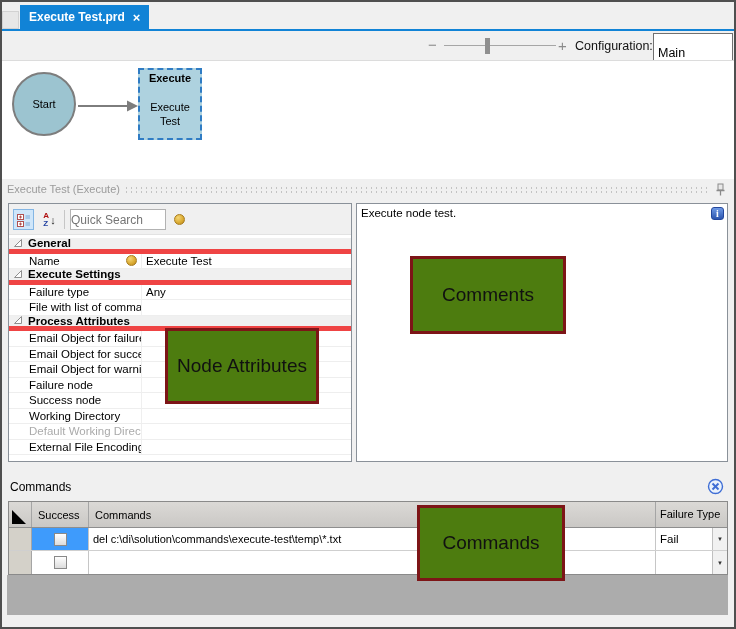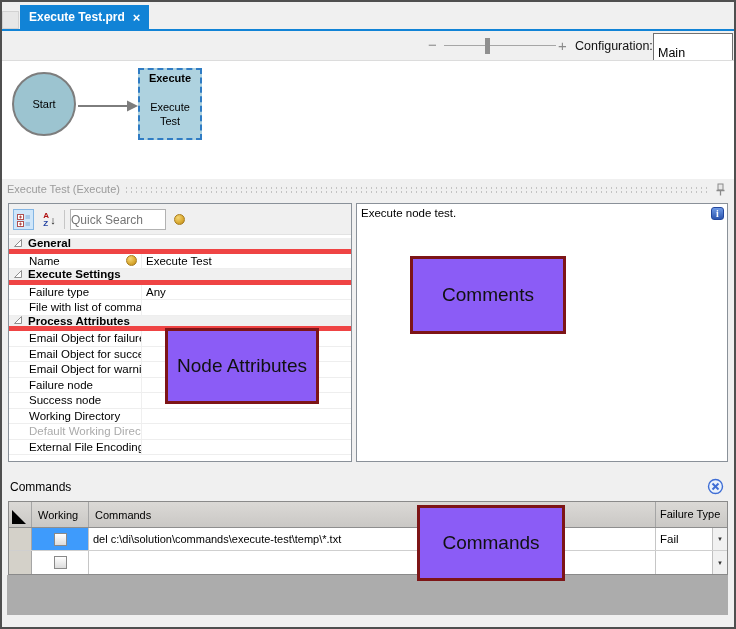--- a/index.html
+++ b/index.html
@@ -86,21 +86,21 @@
   .cell-chk.sel{background:#3e9bfc;}
   .checkbox{width:13px;height:13px;border:1px solid #898989;background:linear-gradient(#ffffff,#dcdcdc);}
   .cell-cmd{flex:1;display:flex;align-items:center;padding-left:4px;font-size:11px;border-right:1px solid #c6c6c6;
        white-space:nowrap;overflow:hidden;}
   .cell-fail{flex:0 0 71px;display:flex;align-items:stretch;justify-content:center;}
   .fail-text{flex:1;display:flex;align-items:center;padding-left:4px;font-size:11.5px;}
   .dd-btn{flex:0 0 15px;background:#f1f1f1;border-left:1px solid #c0c0c0;display:flex;align-items:center;justify-content:center;
        font-size:6px;color:#333;}
   .bottom-gray{position:absolute;left:5px;top:573px;width:721px;height:40px;background:#acacac;}
   
-  .anno{position:absolute;background:#8b5cf6;border:3px solid #7d1517;display:flex;align-items:center;justify-content:center;
+  .anno{position:absolute;background:#4d7c0f;border:3px solid #7d1517;display:flex;align-items:center;justify-content:center;
        font-size:19px;color:#111;z-index:20;}
   .anno-node{left:163px;top:326px;width:154px;height:76px;}
   .anno-comments{left:408px;top:254px;width:156px;height:78px;}
   .anno-commands{left:415px;top:503px;width:148px;height:76px;}
 </style>
 </head>
 <body>
 
 <div class="window">
 
@@ -248,21 +248,21 @@
     <circle cx="8.5" cy="8.5" r="7" fill="#eaf2fc" stroke="#3f6ed5" stroke-width="1.4"></circle>
     <line x1="5.5" y1="5.5" x2="11.5" y2="11.5" stroke="#3f6ed5" stroke-width="2"></line>
     <line x1="11.5" y1="5.5" x2="5.5" y2="11.5" stroke="#3f6ed5" stroke-width="2"></line>
   </svg>
 
   <div class="cmd-table">
     <div class="cmd-hrow">
       <div class="cmd-hcell hc-corner">
         <div class="corner-tri"></div>
       </div>
-      <div class="cmd-hcell hc-disabled">Working</div>
+      <div class="cmd-hcell hc-disabled">Success</div>
       <div class="cmd-hcell hc-commands">Commands</div>
       <div class="cmd-hcell hc-failure">Failure Type</div>
     </div>
     <div class="cmd-row">
       <div class="cell-sel"></div>
       <div class="cell-chk sel">
         <div class="checkbox"></div>
       </div>
       <div class="cell-cmd">del c:\di\solution\commands\execute-test\temp\*.txt</div>
       <div class="cell-fail">

